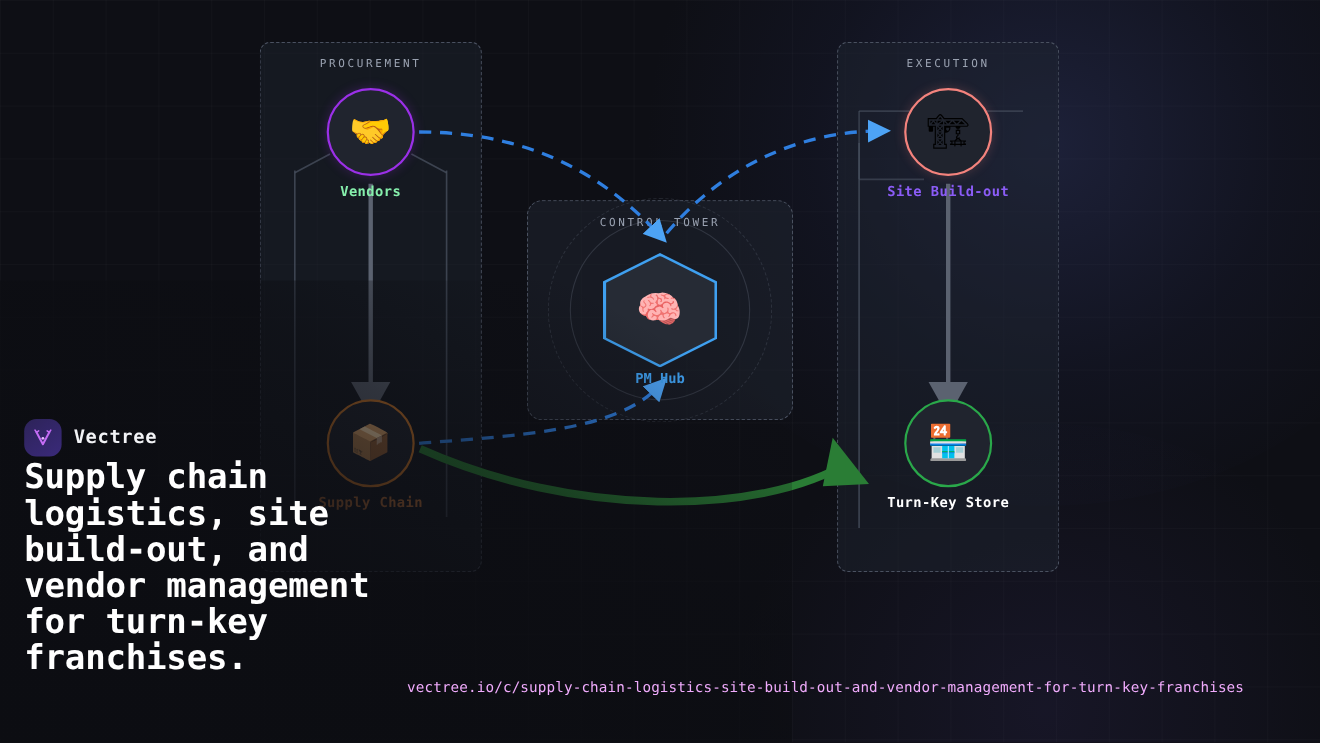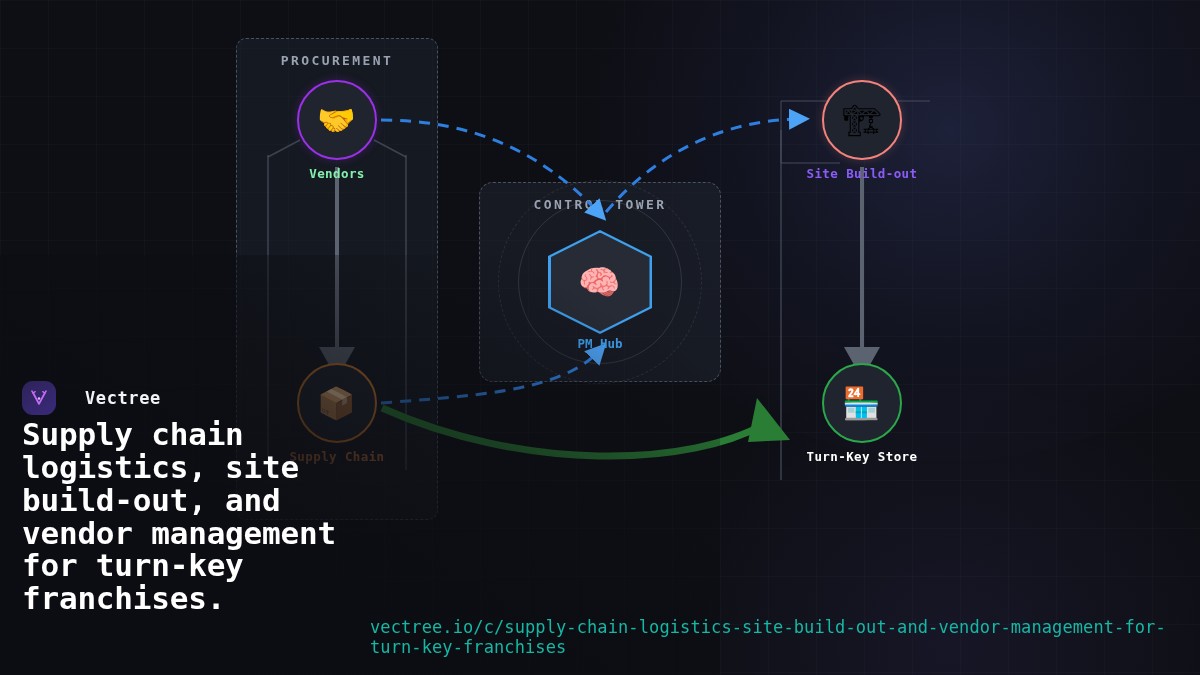--- a/index.html
+++ b/index.html
@@ -33,21 +33,21 @@
   #stage{ position:absolute; inset:0; }
   .panel{
     position:absolute;
     border:1px dashed #4a5160;
     border-radius:10px;
     background:rgba(31,37,48,.45);
   }
   .panel-title{
     position:absolute; left:0; right:0; top:14px;
     text-align:center;
-    font-size:13px; font-weight:bold; letter-spacing:2.4px;
+    font-size:10px; font-weight:normal; letter-spacing:2.4px;
     color:#9aa2b1;
   }
   #panel-procurement{ left:236px; top:38px; width:202px; height:482px; }
   #panel-execution  { left:761px; top:38px; width:202px; height:482px; }
   #panel-control    { left:479px; top:182px; width:242px; height:200px;
                       border-radius:14px; background:rgba(31,37,48,.55); }
 
   
   .node{ position:absolute; width:0; height:0; }
   .node .ring{
@@ -104,48 +104,51 @@
   #tower-ring-inner{ width:164px; height:164px; border:1px solid rgba(150,160,180,.20); }
   #tower-ring-outer{ width:204px; height:204px; border:1px dashed rgba(150,160,180,.16); }
 
   
   #scrim{
     position:absolute; left:0; bottom:0; width:720px; height:420px;
     background:linear-gradient(to top right, rgba(12,13,18,.97) 0%, rgba(12,13,18,.92) 32%, rgba(12,13,18,.55) 62%, rgba(12,13,18,0) 86%);
   }
 
   
-  #brand{ position:absolute; left:22px; top:381px; display:flex; align-items:center; gap:29px; }
+  #brand{ position:absolute; left:22px; top:381px; display:flex; align-items:center; gap:11px; }
   #brand-mark{
     width:34px; height:34px; border-radius:11px;
     background:linear-gradient(145deg,#2d2359 0%,#3a2a7a 100%);
     display:flex; align-items:center; justify-content:center;
   }
   #brand-name{ color:#f2f3f6; font-size:17px; font-weight:bold; letter-spacing:.6px; }
   #headline{
     position:absolute; left:22px; top:418px; width:360px;
     color:#fff; font-size:31px; line-height:1.06; font-weight:bold;
     letter-spacing:-.2px;
   }
   #url{
-    position:absolute; left:370px; bottom:18px;
-    color:#14b8a6; font-size:17px; letter-spacing:.1px;
+    position:absolute; left:370px; bottom:42px;
+    color:#f0abfc; font-size:13px; letter-spacing:.1px;
   }
 </style>
 </head>
 <body>
 
 <div id="bg-grid"></div>
 <div id="bg-glow-tr"></div>
 <div id="bg-glow-br"></div>
 
 <div id="stage">
 
   <div class="panel" id="panel-procurement">
     <div class="panel-title">PROCUREMENT</div>
+  </div>
+  <div class="panel" id="panel-execution">
+    <div class="panel-title">EXECUTION</div>
   </div>
   <div class="panel" id="panel-control">
     <div class="panel-title">CONTROL TOWER</div>
     <div class="tower-ring" id="tower-ring-inner"></div>
     <div class="tower-ring" id="tower-ring-outer"></div>
   </div>
 
   <svg width="1200" height="675" style="position:absolute;left:0;top:0">
     <defs>
       <marker id="gray-head" markerWidth="9" markerHeight="9" refX="2" refY="4.5" orient="auto">

